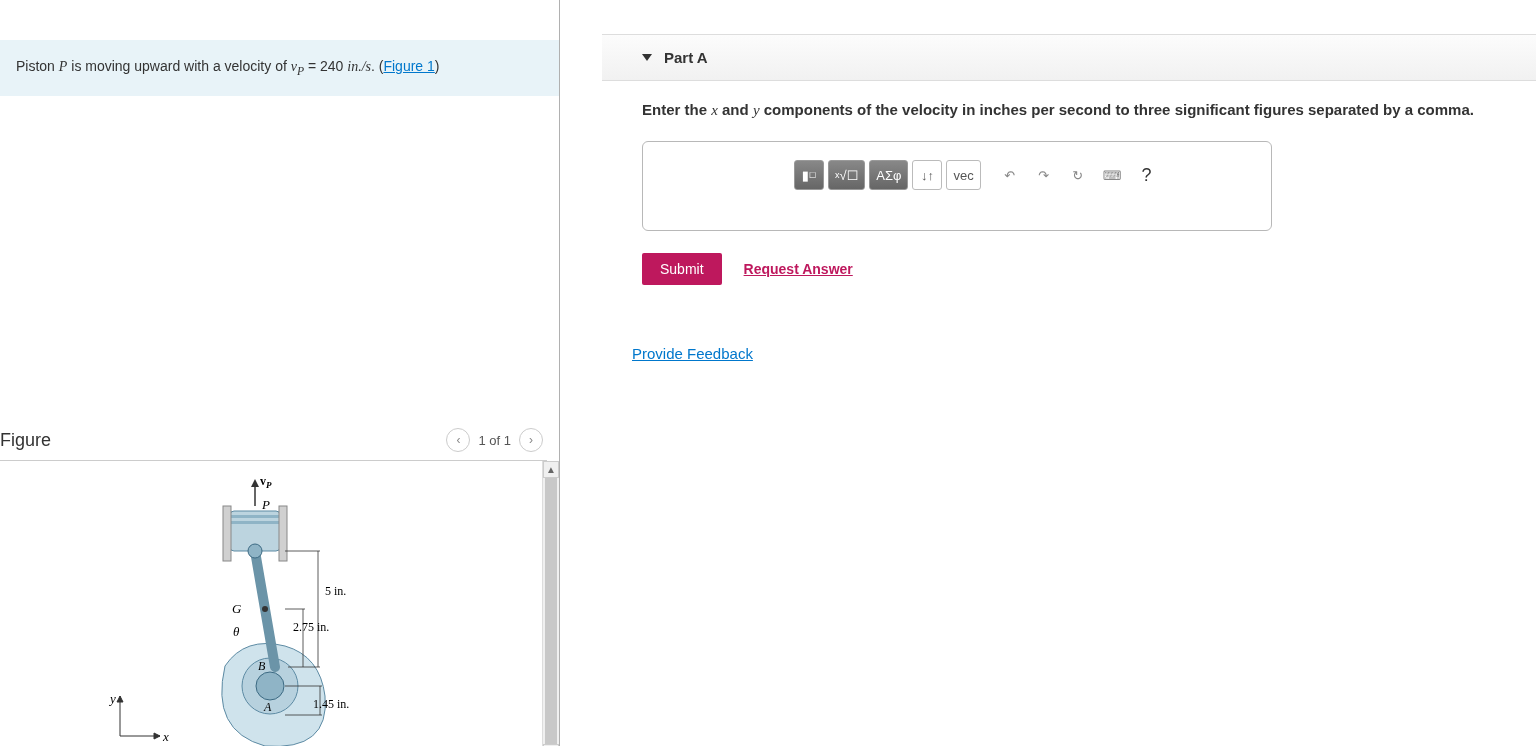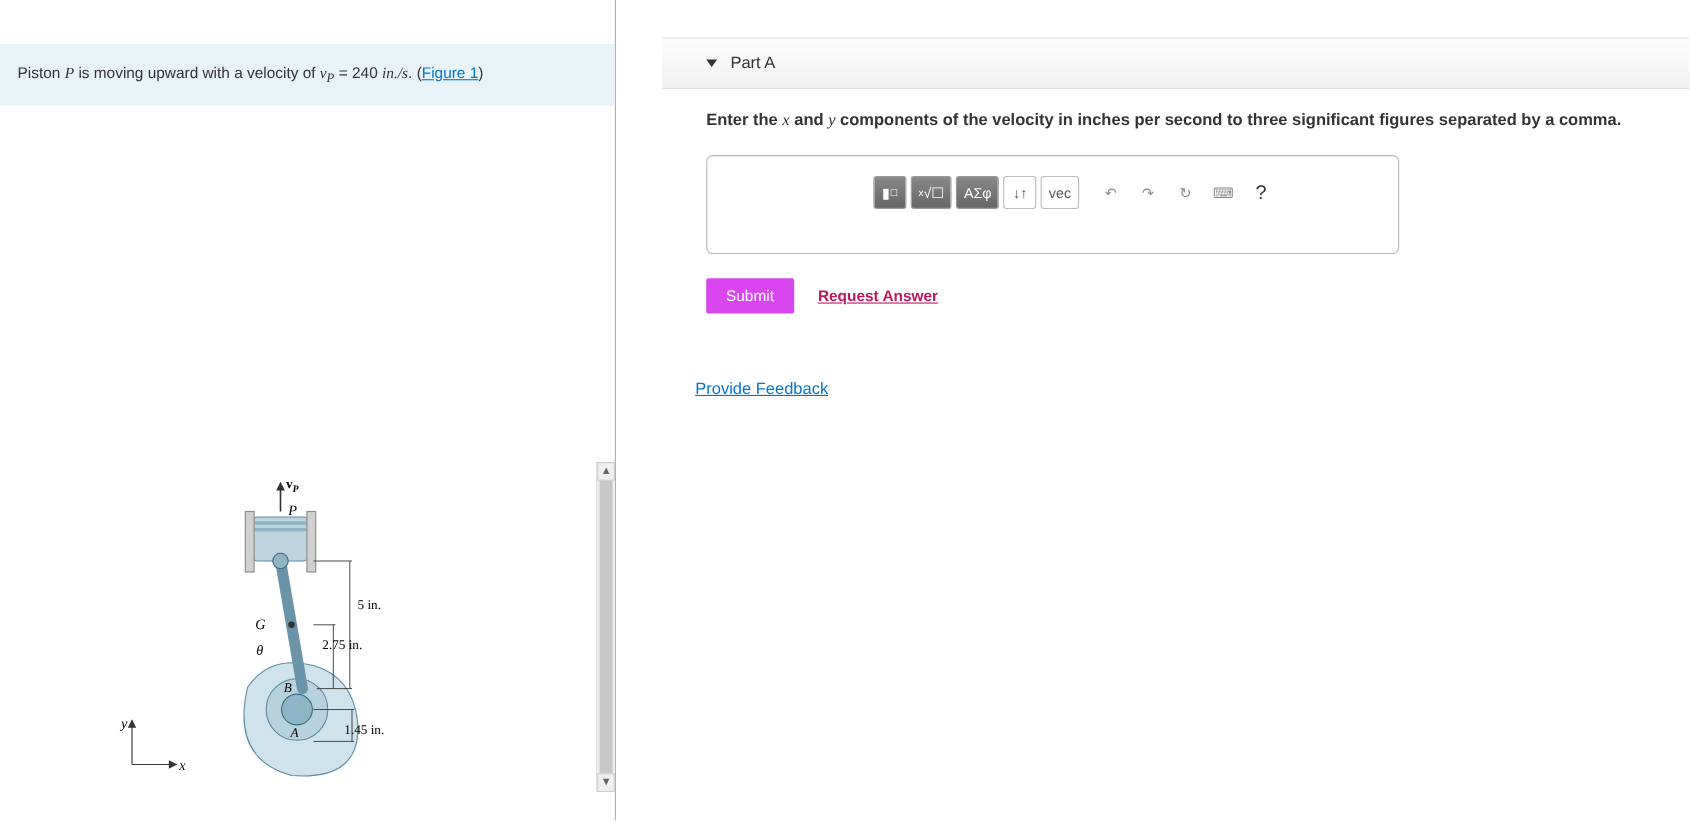--- a/index.html
+++ b/index.html
@@ -93,21 +93,21 @@
     padding: 14px 20px 14px 40px;
     margin-top: 34px;
     display: flex; align-items: center; gap: 12px;
   }
   .caret-down {
     width: 0; height: 0;
     border-left: 5px solid transparent;
     border-right: 5px solid transparent;
     border-top: 7px solid #333;
   }
-  .part-title { font-weight: normal; font-size: 15px; }
+  .part-title { font-weight: bold; font-size: 15px; }
   .part-body { padding: 20px 40px; }
   .question-text { font-size: 14px; margin-bottom: 14px; color: #333;}
   .question-text .mathvar { font-style: italic; font-family: 'Times New Roman', serif;}
   .instruction { font-size: 15px; font-weight: bold; margin-bottom: 22px;}
   .instruction .mathvar { font-style: italic; font-family: 'Times New Roman', serif; font-weight: normal;}
   .answer-box {
     border: 1px solid #b8b8b8;
     border-radius: 6px;
     padding: 18px 16px 22px 16px;
     width: 630px;
@@ -152,21 +152,21 @@
     padding: 4px 8px;
     font-size: 14px;
   }
   .unit-label {
     font-family: 'Times New Roman', serif;
     font-size: 16px;
     margin-left: 12px;
   }
   .action-row { display: flex; align-items: center; gap: 22px; }
   .submit-btn {
-    background: #d946ef;
+    background: #be185d;
     color: #fff;
     border: none;
     padding: 8px 18px;
     font-size: 14px;
     border-radius: 2px;
     cursor: pointer;
   }
   .request-link { color: #be185d; font-size: 14px; font-weight: bold; text-decoration: underline; cursor: pointer;}
   .feedback-link {
     display: inline-block;
@@ -181,20 +181,28 @@
 <body>
 
 <div class="container">
 
   <div class="left-pane">
     <div class="problem-statement">
       <span>Piston </span><span class="mathvar">P</span><span> is moving upward with a velocity of </span><span class="mathvar"><span>v</span><sub>P</sub></span><span> = 240 </span><span class="mathvar">in./s</span><span>. (</span><span class="flink">Figure 1</span><span>)</span>
     </div>
 
     <div class="figure-section">
+      <div class="figure-header">
+        <div class="figure-title">Figure</div>
+        <div class="figure-nav">
+          <div class="nav-btn">‹</div>
+          <span>1 of 1</span>
+          <div class="nav-btn">›</div>
+        </div>
+      </div>
       <div class="figure-body">
         <div class="figure-svg-wrap">
           <svg width="400" height="290" viewBox="0 0 400 290">
 
             <g stroke="#333" stroke-width="1" fill="none">
               <line x1="60" y1="265" x2="100" y2="265"></line>
               <line x1="60" y1="265" x2="60" y2="225"></line>
               <polygon points="100,265 94,262 94,268" fill="#333"></polygon>
               <polygon points="60,225 57,231 63,231" fill="#333"></polygon>
             </g>

